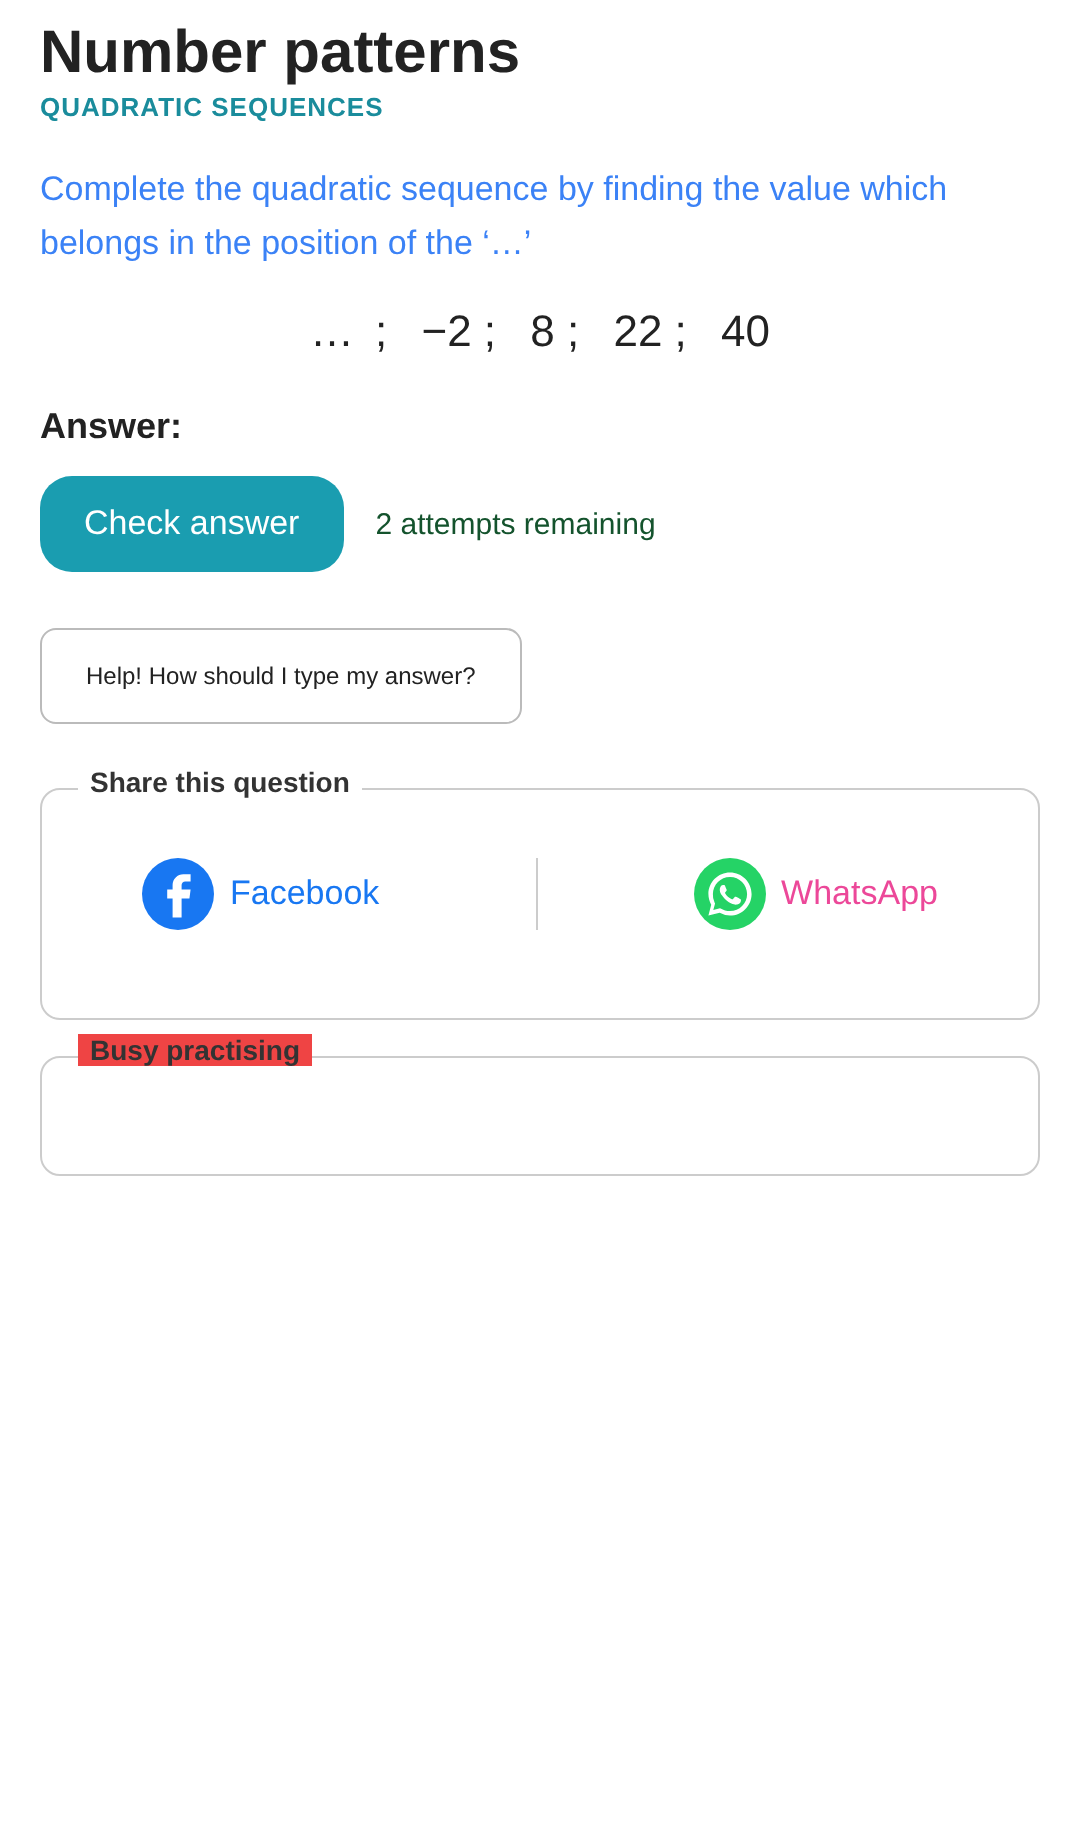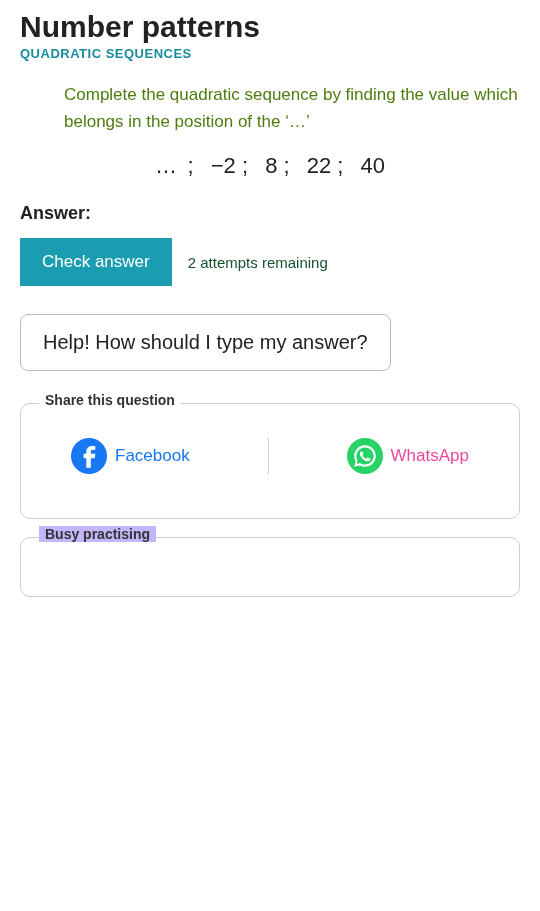--- a/index.html
+++ b/index.html
@@ -25,23 +25,22 @@
       color: #1a8c9c;
       letter-spacing: 0.5px;
       margin-top: 2px;
     }
     .content {
       padding: 16px 20px;
     }
     .problem-text {
       font-size: 17px;
       line-height: 1.6;
-      color: #4d7c0f;
+      color: #3b82f6;
       margin-bottom: 18px;
-      margin-left: 44px;
     }
     .sequence-display {
       text-align: center;
       font-size: 22px;
       margin: 18px 0 24px 0;
       color: #222;
     }
     .answer-label {
       font-size: 18px;
       font-weight: bold;
@@ -75,36 +74,36 @@
     .check-row {
       display: flex;
       align-items: center;
       gap: 16px;
       margin-bottom: 28px;
     }
     .check-btn {
       background: #1a9db0;
       color: #fff;
       border: none;
-      border-radius: 0;
+      border-radius: 16px;
       padding: 14px 22px;
       font-size: 17px;
       cursor: pointer;
       font-weight: 500;
     }
     .attempts-text {
       color: #14532d;
       font-size: 15px;
     }
     .help-btn {
       border: 1.5px solid #bbb;
       border-radius: 8px;
       background: #fff;
       padding: 16px 22px;
-      font-size: 20px;
+      font-size: 12px;
       cursor: pointer;
       color: #222;
       display: inline-block;
       margin-bottom: 32px;
     }
     .share-section {
       border: 1.5px solid #ccc;
       border-radius: 10px;
       padding: 16px 20px 36px 20px;
       margin-bottom: 18px;
@@ -154,21 +153,21 @@
       border: 1.5px solid #ccc;
       border-radius: 10px;
       padding: 16px 20px 20px 20px;
       position: relative;
       min-height: 60px;
     }
     .busy-title {
       position: absolute;
       top: -12px;
       left: 18px;
-      background: #c4b5fd;
+      background: #ef4444;
       padding: 0 6px;
       font-size: 14px;
       font-weight: bold;
       color: #333;
     }
     .facebook-text { color: #1877f2; font-weight: 500; }
     .whatsapp-text { color: #ec4899; font-weight: 500; }
   </style>
 </head>
 <body>

